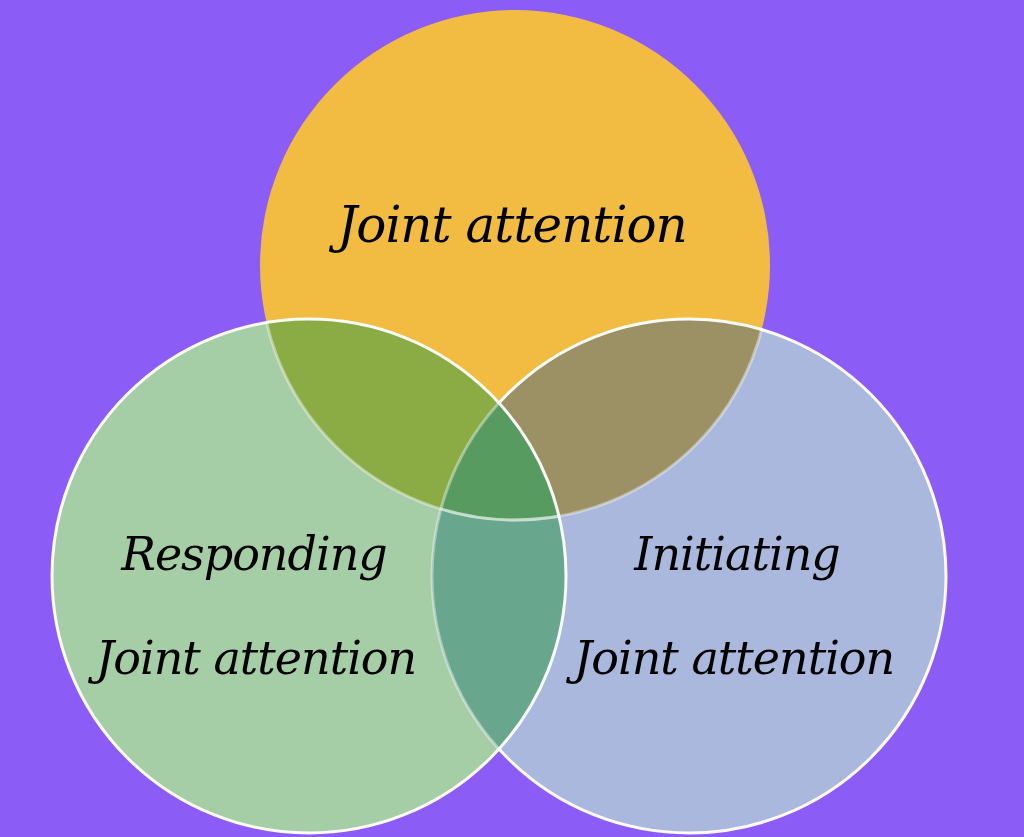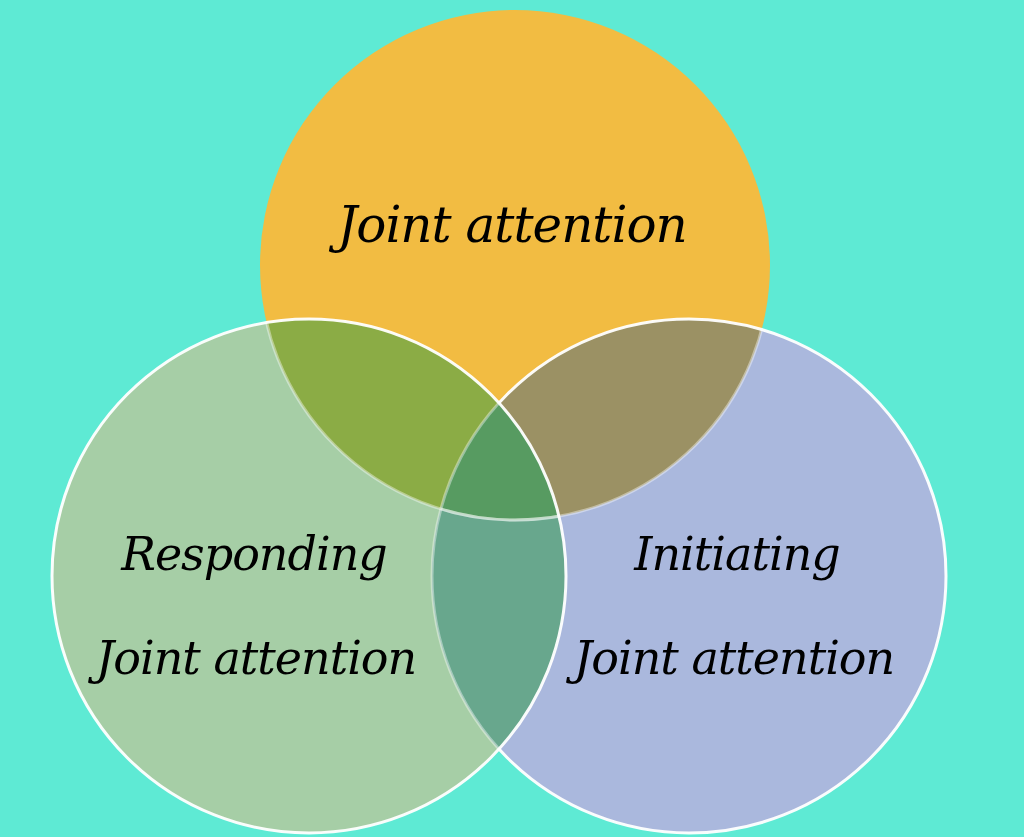--- a/index.html
+++ b/index.html
@@ -4,21 +4,21 @@
 <style>
   html, body {
     margin: 0;
     padding: 0;
     background: #ffffff;
   }
   .stage {
     position: relative;
     width: 1024px;
     height: 837px;
-    background: #5eead4;
+    background: #8b5cf6;
     overflow: hidden;
     font-family: "DejaVu Serif", serif;
   }
   svg text {
     font-family: "DejaVu Serif", serif;
     font-style: italic;
     font-weight: normal;
     letter-spacing: -1px;
   }
   .label-top  { font-size: 50px; }

